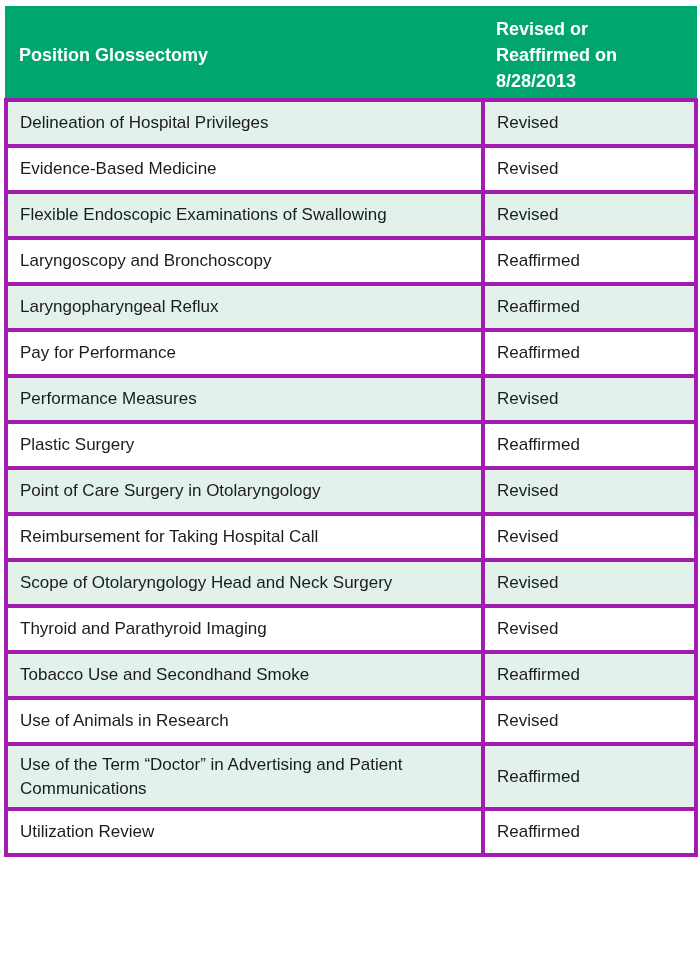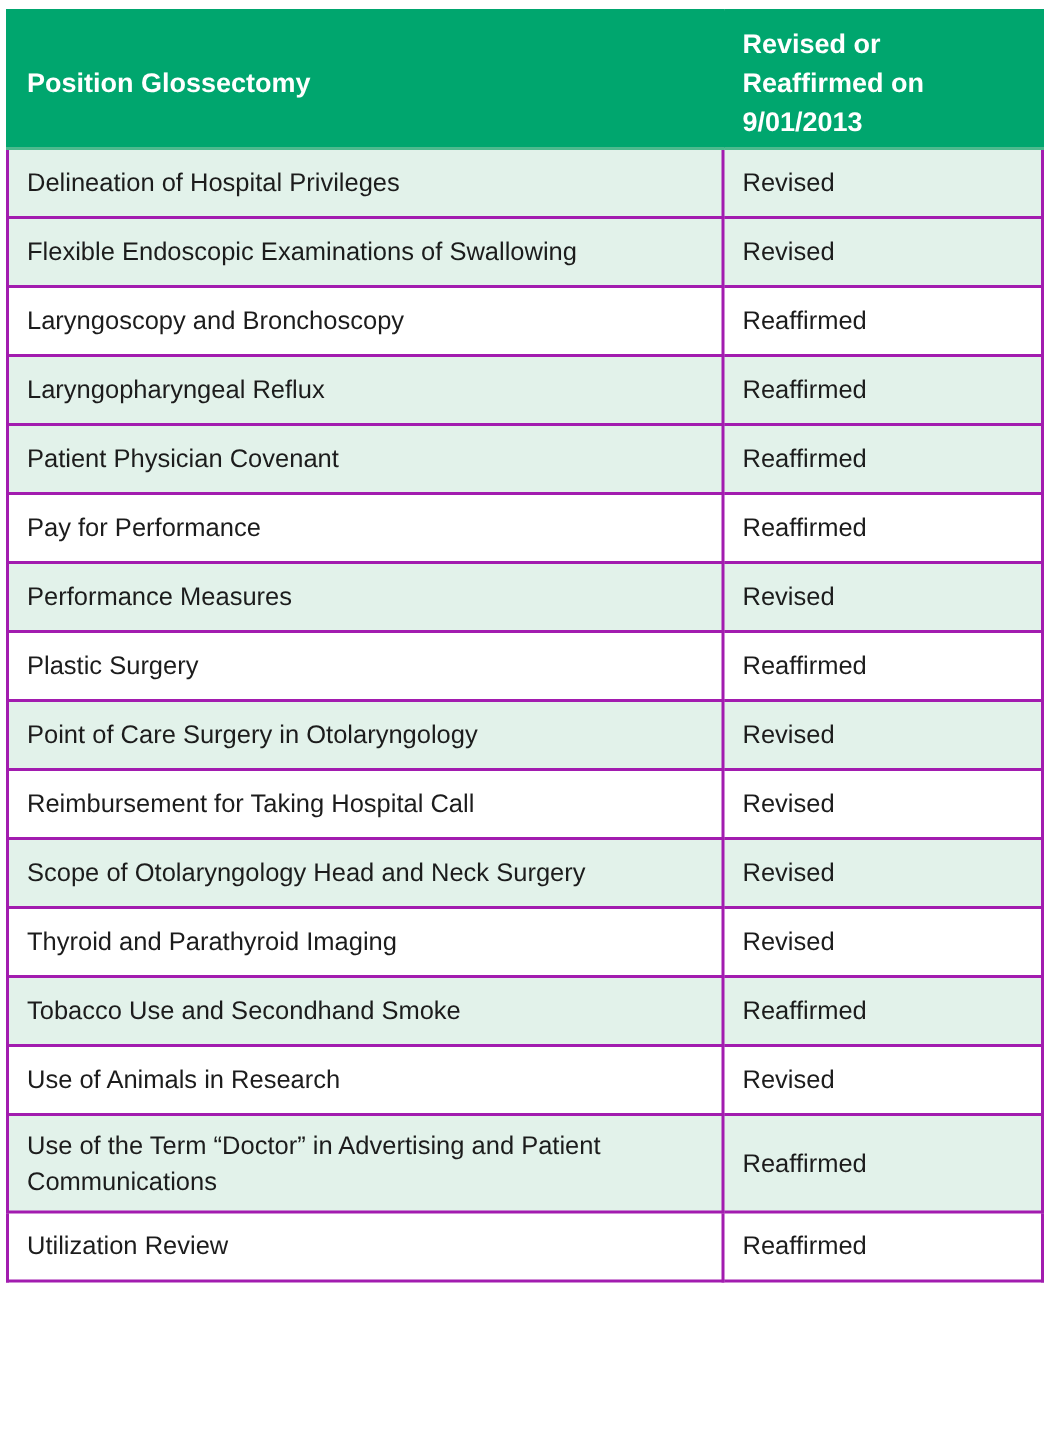--- a/index.html
+++ b/index.html
@@ -41,21 +41,21 @@
     .ps-table th.h2 {
       border-left: 2px solid #00a66e;
       padding-left: 12px;
     }
     .ps-table td {
       font-size: 17px;
       color: #1c1c1c;
       line-height: 24px;
       vertical-align: middle;
       padding: 0 12px;
-      border: 2px solid #a21caf;
+      border: 4px solid #a21caf;
       height: 46px;
       box-sizing: border-box;
     }
     .ps-table tr.odd td { background: #e2f2ea; }
     .ps-table tr.even td { background: #ffffff; }
     .ps-table tr.tall td { height: 65px; }
   </style>
 </head>
 <body>
 
@@ -65,43 +65,43 @@
       <col class="c2">
     </colgroup>
   <thead>
     <tr>
       <th>
         <span>Position Glossectomy</span>
       </th>
       <th class="h2">
         <span>Revised or</span><br>
         <span>Reaffirmed on</span><br>
-        <span>9/01/2013</span>
+        <span>8/28/2013</span>
       </th>
     </tr>
   </thead>
   <tbody>
     <tr class="odd">
       <td>Delineation of Hospital Privileges</td>
+      <td>Revised</td>
+    </tr>
+    <tr class="even">
+      <td>Evidence-Based Medicine</td>
       <td>Revised</td>
     </tr>
     <tr class="odd">
       <td>Flexible Endoscopic Examinations of Swallowing</td>
       <td>Revised</td>
     </tr>
     <tr class="even">
       <td>Laryngoscopy and Bronchoscopy</td>
       <td>Reaffirmed</td>
     </tr>
     <tr class="odd">
       <td>Laryngopharyngeal Reflux</td>
-      <td>Reaffirmed</td>
-    </tr>
-    <tr class="odd">
-      <td>Patient Physician Covenant</td>
       <td>Reaffirmed</td>
     </tr>
     <tr class="even">
       <td>Pay for Performance</td>
       <td>Reaffirmed</td>
     </tr>
     <tr class="odd">
       <td>Performance Measures</td>
       <td>Revised</td>
     </tr>

